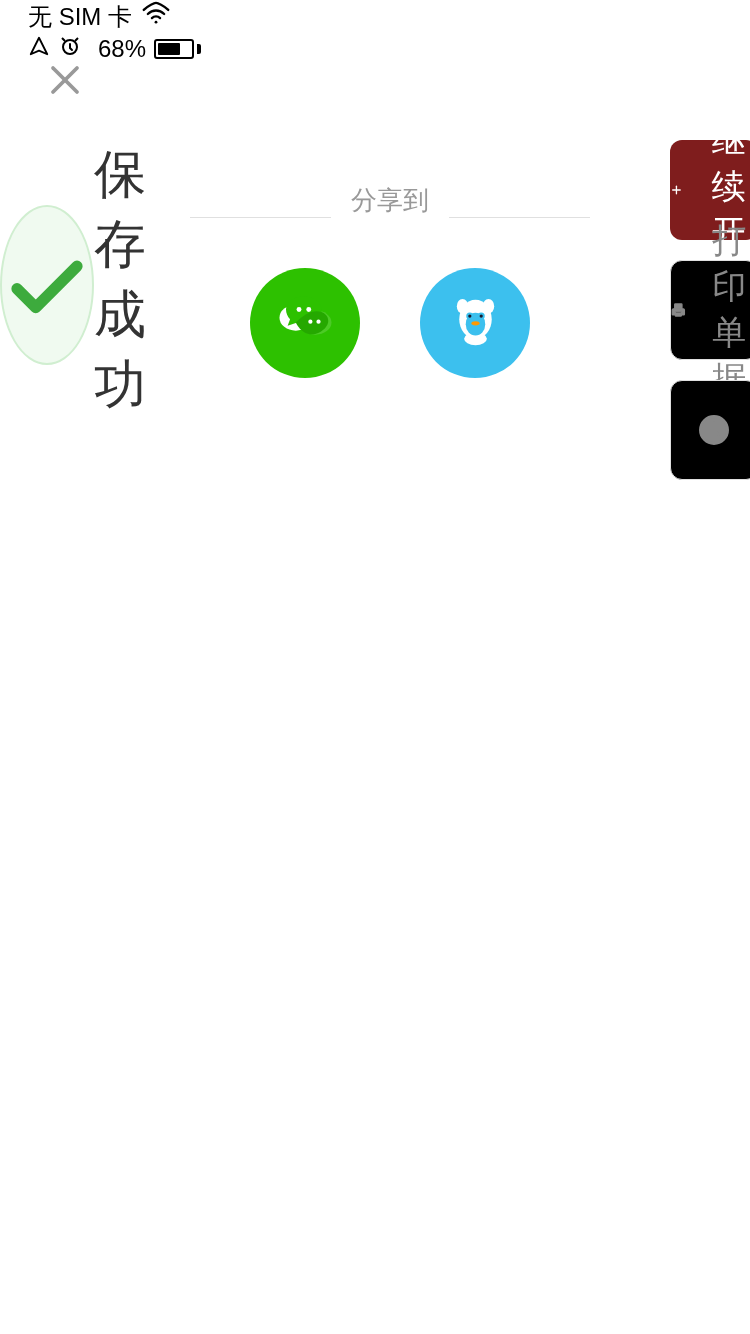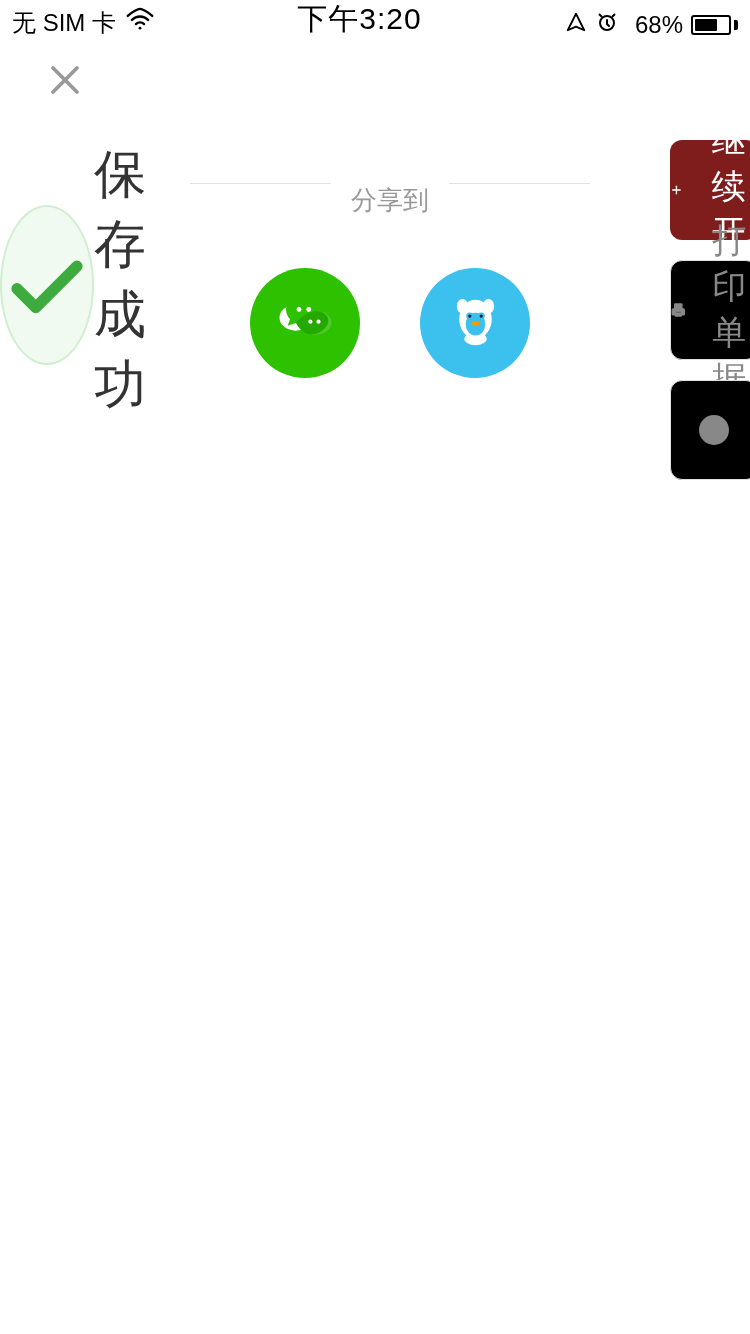--- a/index.html
+++ b/index.html
@@ -15,26 +15,27 @@
       background: #ffffff;
       font-family: -apple-system, "PingFang SC", "Helvetica Neue", sans-serif;
       position: relative;
     }
 
     
     .status-bar {
       width: 100%;
       height: 40px;
       display: flex;
-      align-items: flex-end;
+      align-items: flex-start;
       justify-content: space-between;
-      padding: 0 12px;
+      padding: 0 28px;
       font-size: 26px;
       font-weight: 400;
       color: #000;
+      flex-direction: column;
     }
 
     .status-left {
       display: flex;
       align-items: center;
       gap: 10px;
       font-size: 24px;
     }
 
     .status-center {
@@ -105,21 +106,21 @@
 
     
     .share-section {
       width: 100%;
       padding: 0 40px;
       margin-bottom: 60px;
     }
 
     .share-divider {
       display: flex;
-      align-items: flex-start;
+      align-items: flex-end;
       gap: 20px;
       margin-bottom: 50px;
     }
 
     .share-divider-line {
       flex: 1;
       height: 1px;
       background: #e0e0e0;
     }
 
@@ -246,21 +247,20 @@
     <span>无 SIM 卡</span>
     <span>
       <svg viewBox="0 0 24 24" fill="none" stroke="#000" stroke-width="2" width="28" height="28">
         <path d="M1.5 8.5C5.5 4.5 10.5 2.5 12 2.5s6.5 2 10.5 6" stroke-linecap="round"></path>
         <path d="M5 12c1.9-1.9 4.3-3 7-3s5.1 1.1 7 3" stroke-linecap="round"></path>
         <path d="M8.5 15.5c1-1 2.2-1.5 3.5-1.5s2.5.5 3.5 1.5" stroke-linecap="round"></path>
         <circle cx="12" cy="19" r="1.2" fill="#000" stroke="none"></circle>
       </svg>
     </span>
   </div>
-  <div class="status-center">下午3:20</div>
   <div class="status-right">
     <span>
       <svg viewBox="0 0 24 24" width="22" height="22" fill="none" stroke="#000" stroke-width="2">
         <polygon points="3,21 12,3 21,21 12,17" stroke-linejoin="round"></polygon>
       </svg>
     </span>
     <span>
       <svg viewBox="0 0 24 24" width="24" height="24" fill="none" stroke="#000" stroke-width="2">
         <circle cx="12" cy="13" r="7"></circle>
         <path d="M12 10v4l2 2" stroke-linecap="round"></path>

